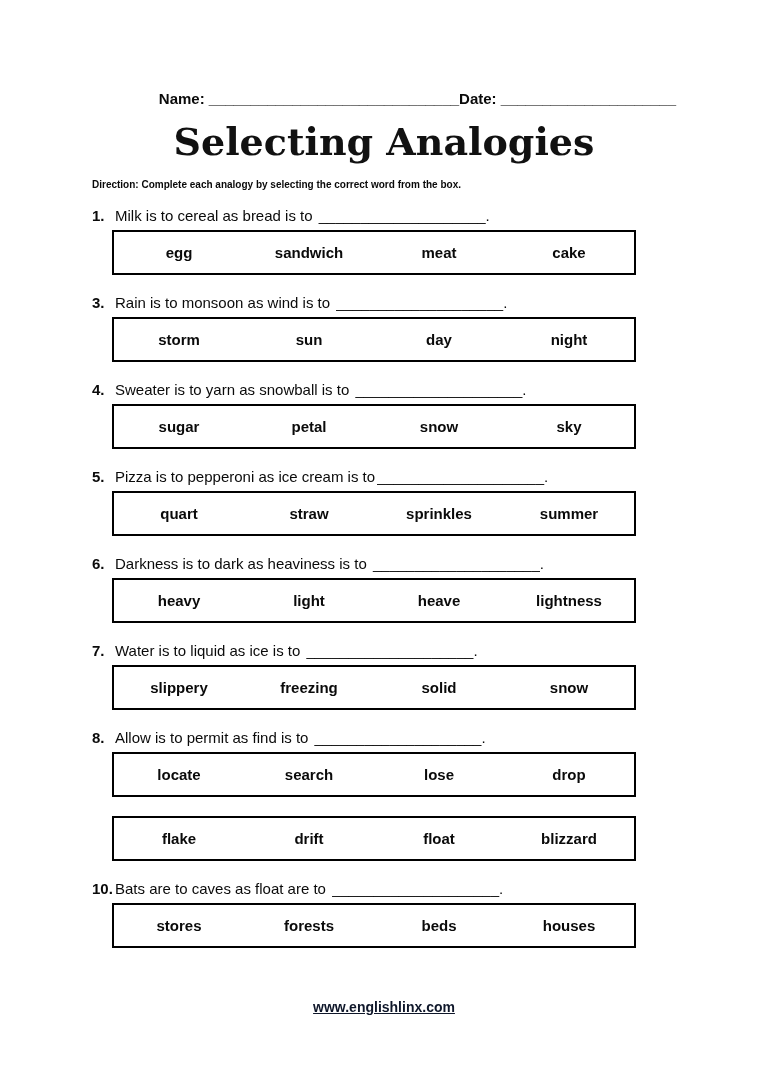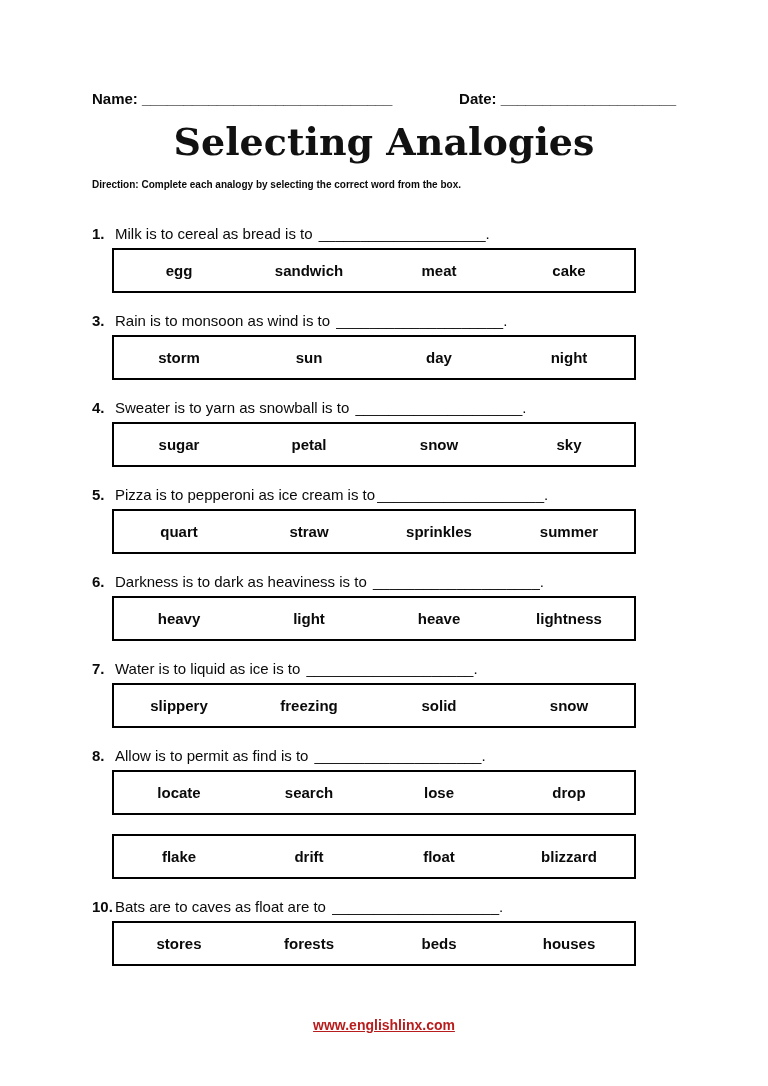--- a/index.html
+++ b/index.html
@@ -5,36 +5,36 @@
   html,body { margin:0; padding:0; background:#ffffff; }
   body {
     width:768px; height:1086px;
     font-family:"Liberation Sans", sans-serif;
     color:#0a0a0a;
     -webkit-font-smoothing:antialiased;
   }
   .page { box-sizing:border-box; width:768px; height:1086px; padding:90px 92px 0 92px; background:#fff; }
 
   
-  .header-row { display:flex; justify-content:space-between; font-weight:bold; font-size:15px; }
+  .header-row { display:flex; justify-content:flex-end; font-weight:bold; font-size:15px; }
   .field { white-space:nowrap; }
   .field .blank-line { letter-spacing:0; font-weight:bold; }
 
   
   .title {
     margin-top:16px; text-align:center;
     font-family:"DejaVu Serif", "Liberation Serif", serif;
     font-weight:bold; font-size:38px; line-height:38px; color:#111;
   }
 
   
   .direction { margin-top:15px; font-weight:bold; font-size:10px; line-height:18px; }
 
   
-  .questions { margin-top:31px; }
+  .questions { margin-top:13px; }
   .question-block { margin-bottom:19px; }
   .prompt-row { font-size:15px; line-height:18px; margin-bottom:5px; white-space:nowrap; }
   .q-num { display:inline-block; width:23px; font-weight:bold; }
   .q-num.small { font-size:12px; }
   .q-blank { margin-left:2px; letter-spacing:0; }
   .options-box {
     box-sizing:border-box;
     margin-left:20px; width:524px; height:45px;
     border:2.5px solid #000;
     display:flex; align-items:center;
@@ -167,16 +167,16 @@
     <div class="options-box">
       <span class="option">stores</span>
       <span class="option">forests</span>
       <span class="option">beds</span>
       <span class="option">houses</span>
     </div>
   </div>
 </div>
 
   <div class="footer">
-    <a href="#" style="color: #b91c1c;">www.englishlinx.com</a>
+    <a href="#" style="color: #0f172a;">www.englishlinx.com</a>
   </div>
 
 </div>
 
 </body></html>

